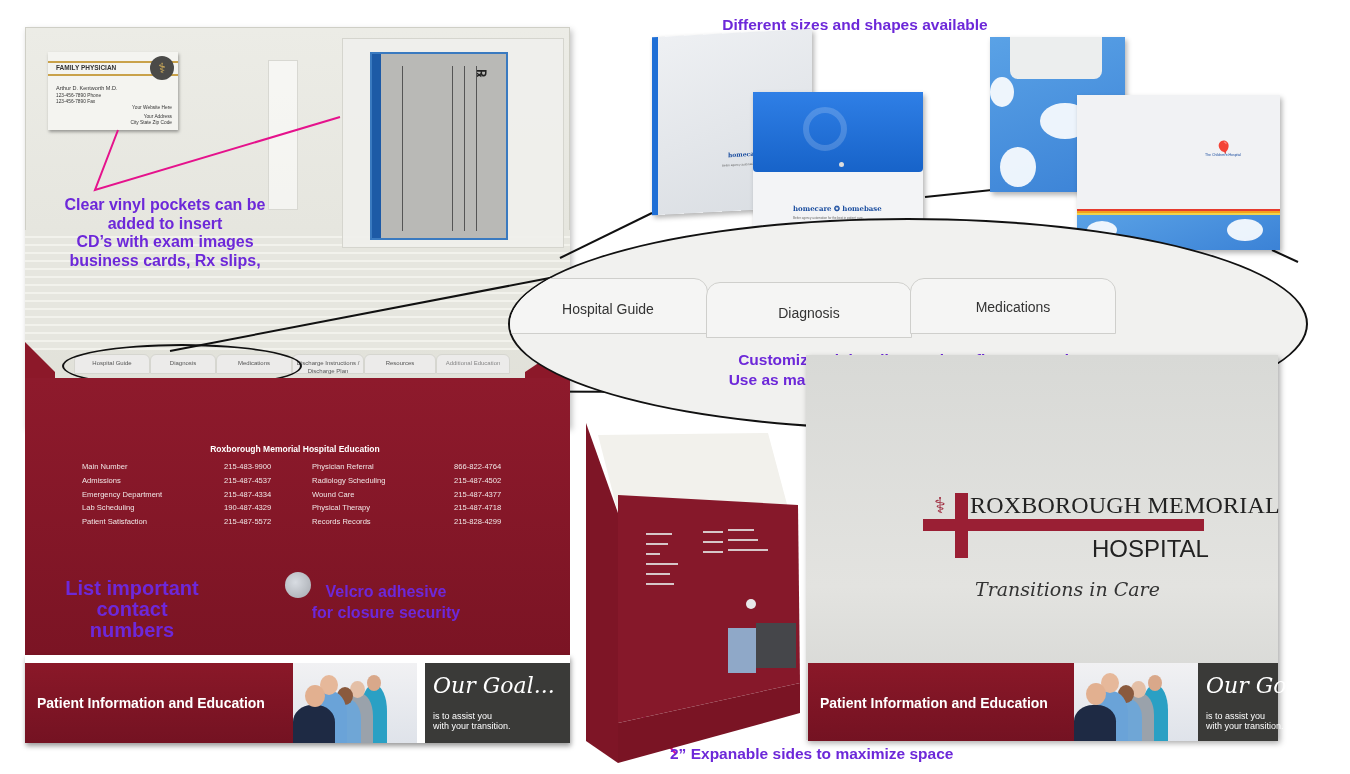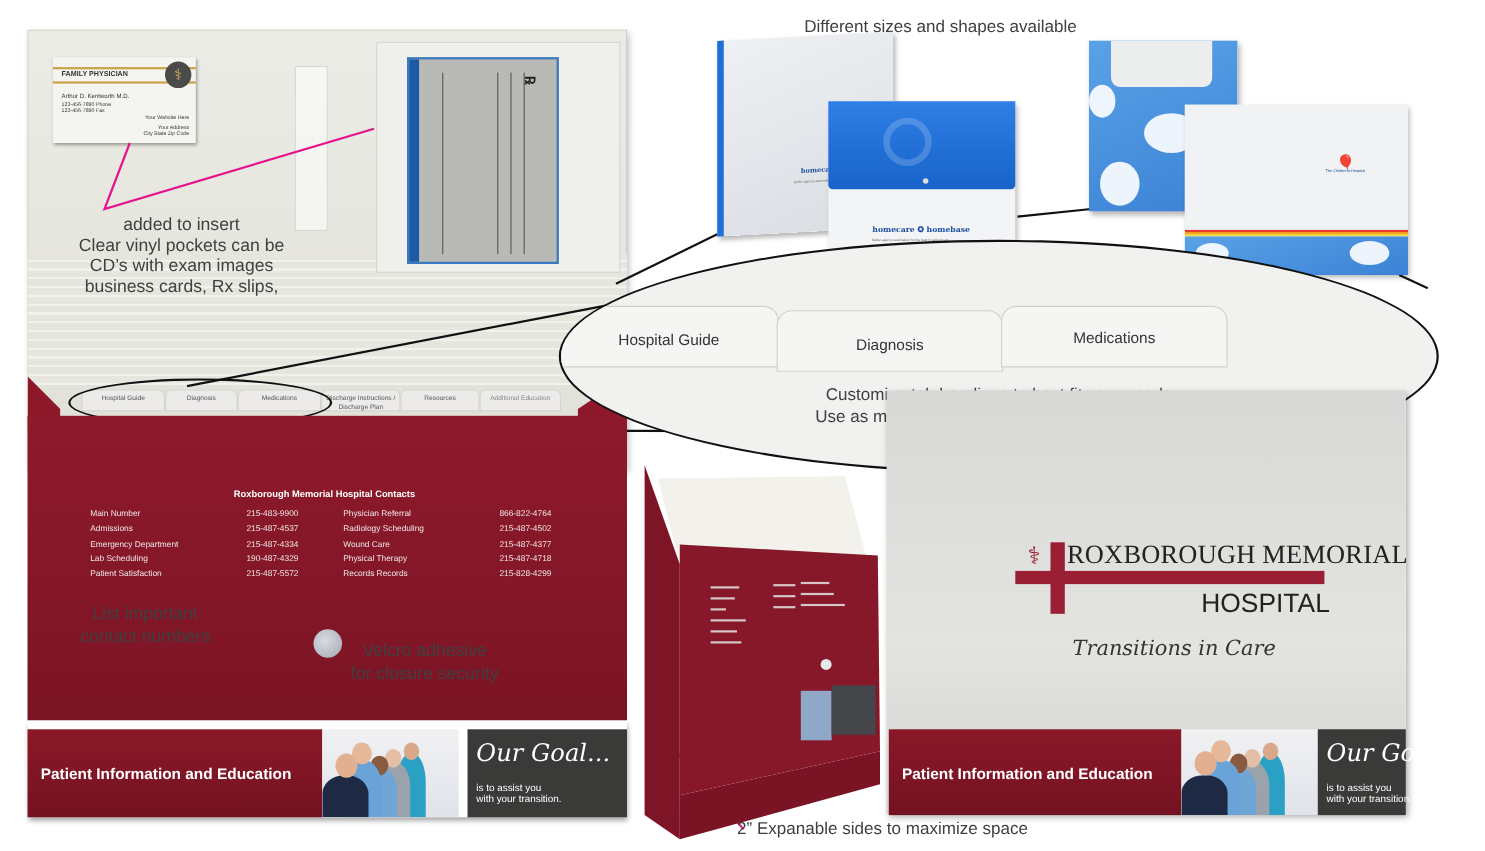--- a/index.html
+++ b/index.html
@@ -1,18 +1,18 @@
 <!DOCTYPE html>
 <html><head>
 <meta charset="utf-8">
 <style>
   * { box-sizing: border-box; margin: 0; padding: 0; }
   body { width: 1350px; height: 774px; background: #ffffff; position: relative; overflow: hidden; font-family: "Liberation Sans", sans-serif; }
   .abs { position: absolute; }
-  .pink { color: #404040; font-weight: normal; text-align: center; font-family: "Liberation Sans", sans-serif; }
+  .pink { color: #6d28d9; font-weight: bold; text-align: center; font-family: "Liberation Sans", sans-serif; }
 
   
   .folder-back { left: 25px; top: 27px; width: 545px; height: 400px; background: linear-gradient(180deg,#ecece6,#e0e0d8); border: 1px solid #cfcfc6; box-shadow: 2px 3px 6px rgba(0,0,0,.25); }
   .folder-stripes { left: 25px; top: 230px; width: 545px; height: 120px; background: repeating-linear-gradient(180deg,#e6e6df 0 6px,#f2f2ec 6px 8px); }
   .biz-card { left: 48px; top: 52px; width: 130px; height: 78px; background: #f4f4f0; box-shadow: 1px 2px 3px rgba(0,0,0,.35); font-size: 6px; color: #333; }
   .biz-card .bar { position: absolute; left: 0; width: 100%; height: 2px; background: #c9a24a; }
   .biz-card .title { position: absolute; left: 8px; top: 12px; font-size: 6.5px; font-weight: bold; color:#333; }
   .biz-card .name { position: absolute; left: 8px; top: 33px; font-size: 5.5px; }
   .biz-card .ph { position: absolute; left: 8px; top: 41px; font-size: 4.8px; line-height: 6px; }
   .biz-card .site { position: absolute; right: 6px; top: 53px; font-size: 4.8px; text-align: right; line-height: 6px; }
@@ -120,41 +120,41 @@
   <polyline points="122,541 112,578 187,556" fill="none" stroke="#e5128c" stroke-width="2"></polyline>
   <line x1="612" y1="680" x2="676" y2="754" stroke="#e5128c" stroke-width="2"></line>
   <line x1="170" y1="351" x2="560" y2="276" stroke="#111" stroke-width="2"></line>
   <line x1="210" y1="391" x2="705" y2="392" stroke="#111" stroke-width="2"></line>
   <line x1="925" y1="197" x2="992" y2="190" stroke="#111" stroke-width="2"></line>
   <line x1="652" y1="213" x2="560" y2="258" stroke="#111" stroke-width="2"></line>
   <line x1="1272" y1="250" x2="1298" y2="262" stroke="#111" stroke-width="2"></line>
 </svg>
 
 <div class="abs pink" style="left:30px;top:196px;width:270px;font-size:16px;line-height:18.5px;">
+  <div>Clear vinyl pockets can be</div>
   <div>added to insert</div>
-  <div>Clear vinyl pockets can be</div>
   <div>CD’s with exam images</div>
   <div>business cards, Rx slips,</div>
 </div>
 
 <div class="abs tabs-row">
   <div class="tab-s" style="left:14px;width:76px;">Hospital Guide</div>
   <div class="tab-s" style="left:90px;width:66px;">Diagnosis</div>
   <div class="tab-s" style="left:156px;width:76px;">Medications</div>
   <div class="tab-s" style="left:232px;width:72px;">Discharge Instructions / Discharge Plan</div>
   <div class="tab-s" style="left:304px;width:72px;">Resources</div>
   <div class="tab-s" style="left:376px;width:74px;color:#888;">Additional Education</div>
 </div>
 <div class="abs tabs-oval"></div>
 
 <div class="abs pocket-flap-l"></div>
 <div class="abs pocket-flap-r"></div>
 <div class="abs folder-front"></div>
 
-<div class="abs contacts-title">Roxborough Memorial Hospital Contacts</div>
+<div class="abs contacts-title">Roxborough Memorial Hospital Education</div>
 <div class="abs contacts">
   <div class="crow">
     <span class="c1">Main Number</span>
     <span class="c2">215-483-9900</span>
     <span class="c3">Physician Referral</span>
     <span class="c4">866-822-4764</span>
   </div>
   <div class="crow">
     <span class="c1">Admissions</span>
     <span class="c2">215-487-4537</span>
@@ -174,21 +174,21 @@
     <span class="c4">215-487-4718</span>
   </div>
   <div class="crow">
     <span class="c1">Patient Satisfaction</span>
     <span class="c2">215-487-5572</span>
     <span class="c3">Records Records</span>
     <span class="c4">215-828-4299</span>
   </div>
 </div>
 
-<div class="abs pink" style="left:52px;top:548px;width:160px;font-size:16px;line-height:21px;">
+<div class="abs pink" style="left:52px;top:578px;width:160px;font-size:20px;line-height:21px;">
   <div>List important</div>
   <div>contact numbers</div>
 </div>
 <div class="abs velcro"></div>
 <div class="abs pink" style="left:300px;top:581px;width:172px;font-size:16px;line-height:21px;">
   <div>Velcro adhesive</div>
   <div>for closure security</div>
 </div>
 
 <div class="abs banner-l">

